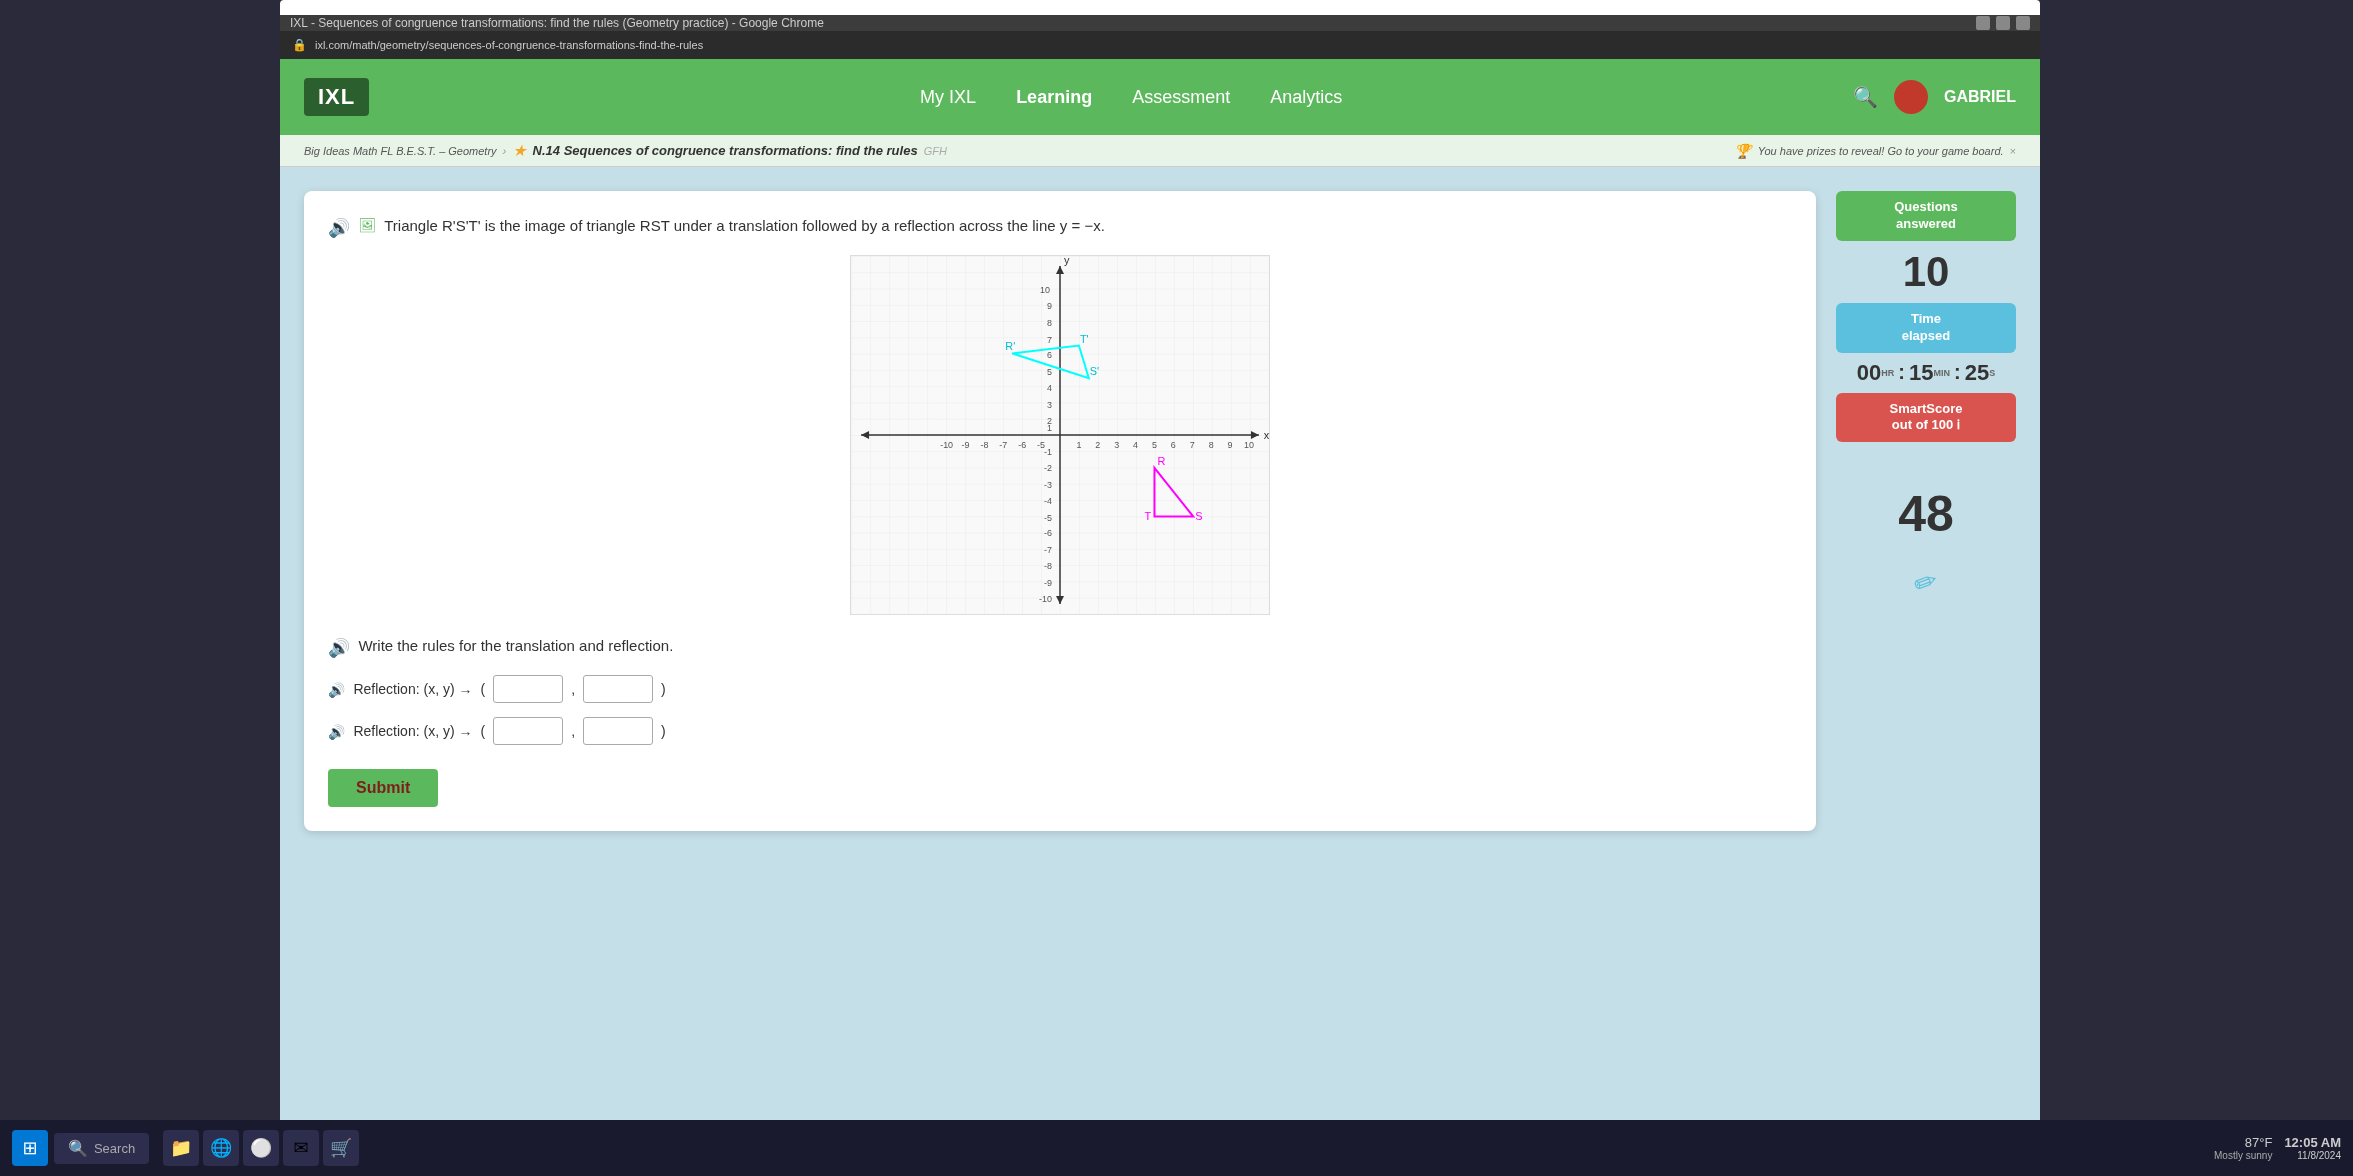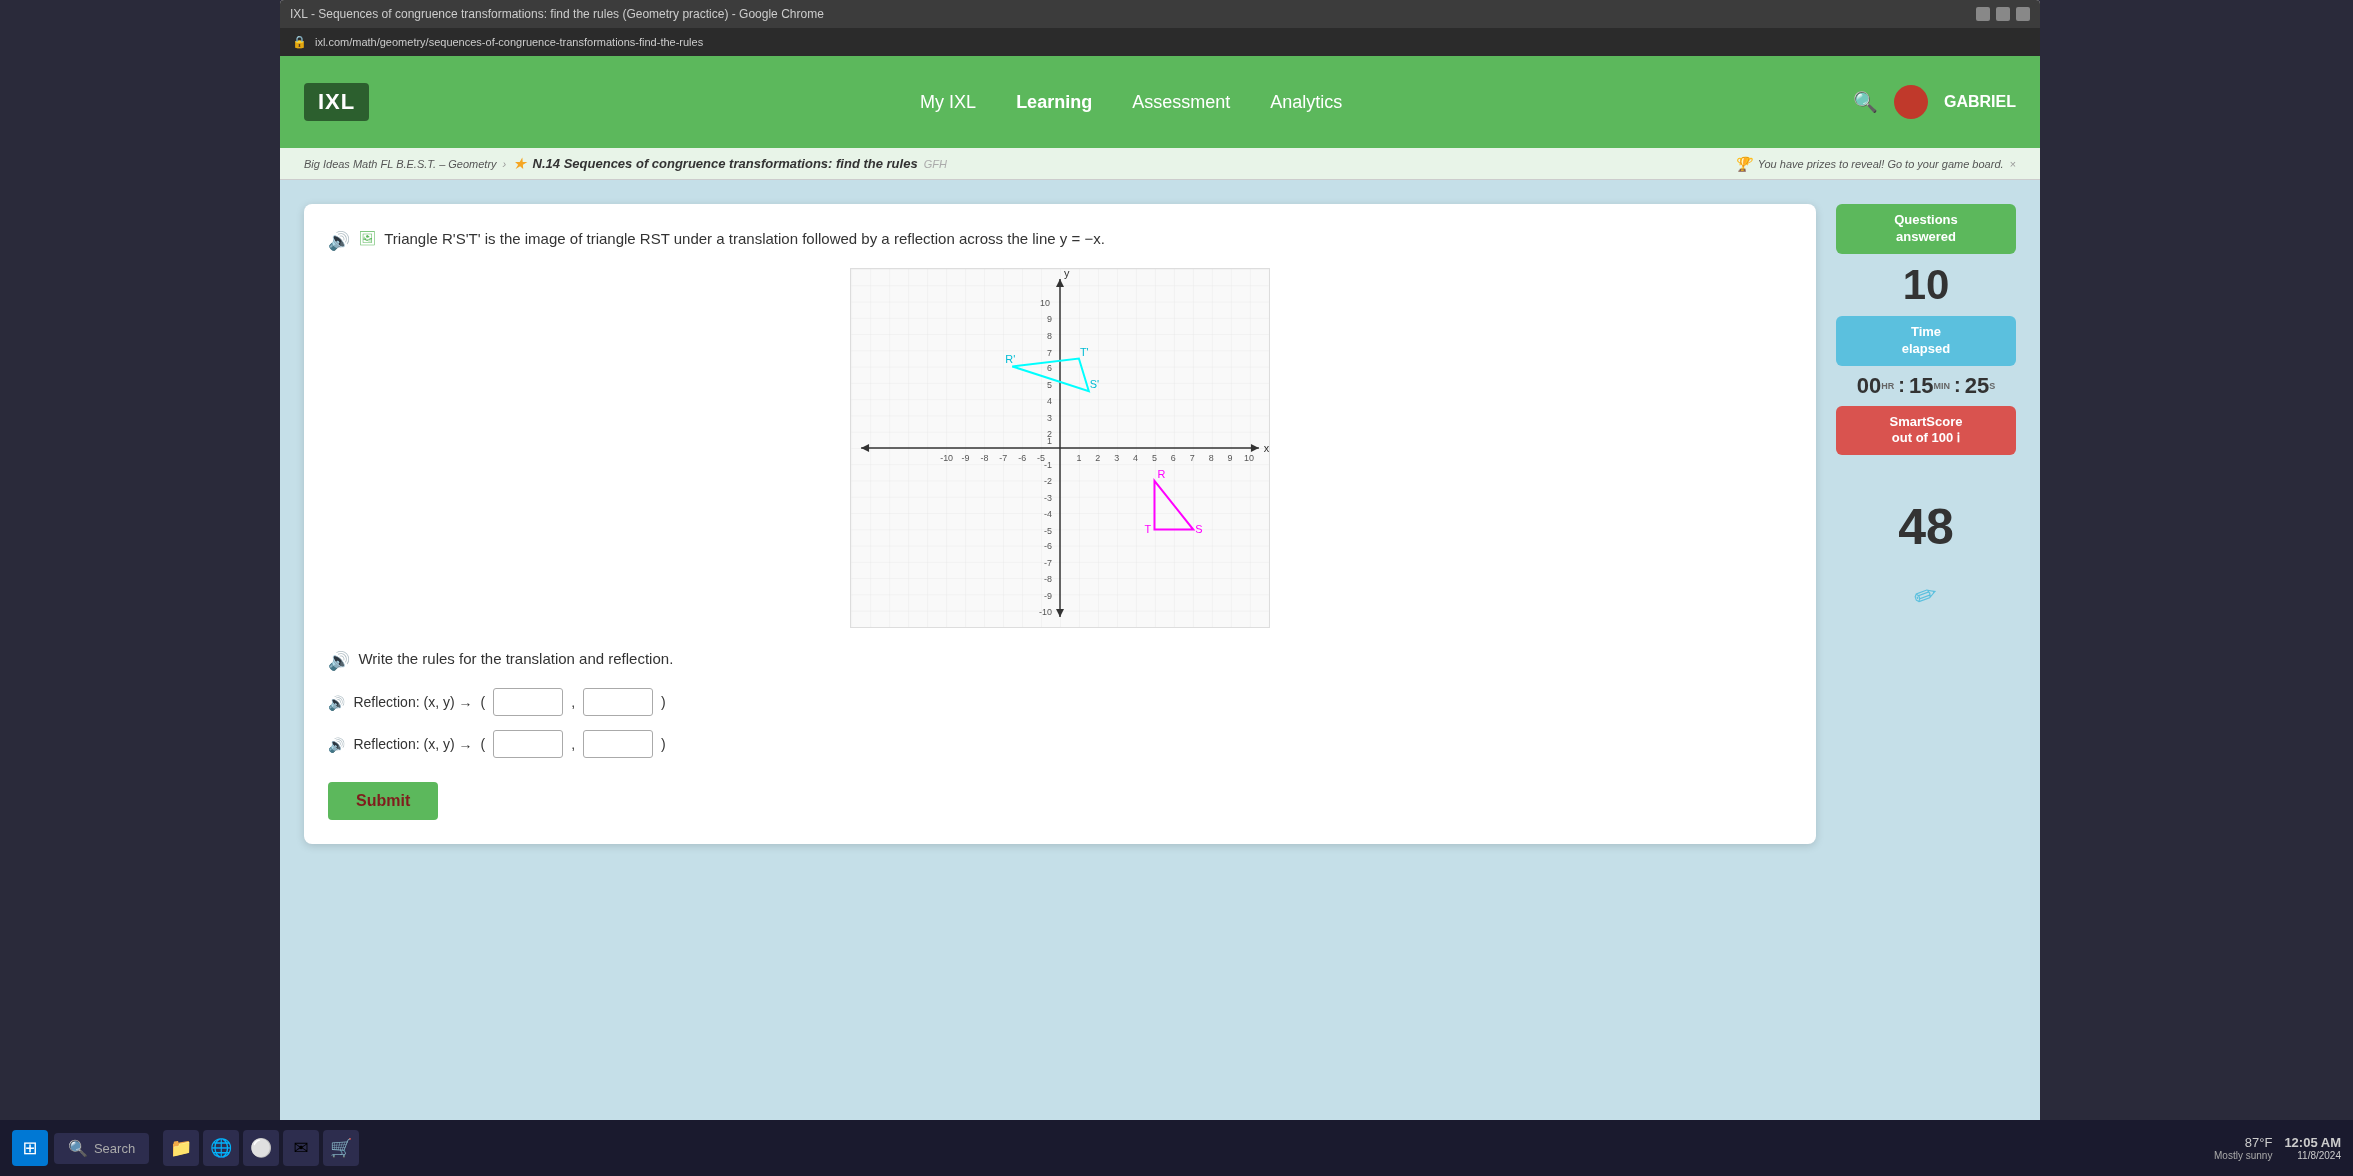--- a/index.html
+++ b/index.html
@@ -28,25 +28,26 @@
       left: 280px;
       width: 1760px;
       height: 1176px;
       background: #fff;
       border-radius: 4px 4px 0 0;
       overflow: hidden;
     }
 
     .browser-titlebar {
       background: #3c3c3c;
-      height: 28px;
+      height: 16px;
       display: flex;
       align-items: center;
       padding: 0 10px;
       justify-content: space-between;
+      margin-top: 15px;
     }
     .browser-titlebar-text {
       color: #ccc;
       font-size: 12px;
     }
     .browser-controls {
       display: flex;
       gap: 6px;
     }
     .browser-btn {
@@ -70,21 +71,21 @@
       font-size: 12px;
     }
     .address-text {
       color: #ccc;
       font-size: 11px;
     }
 
     
     .ixl-nav {
       background: #5cb85c;
-      height: 92px;
+      height: 76px;
       display: flex;
       align-items: center;
       padding: 0 24px;
       gap: 0;
     }
     .ixl-logo {
       background: #2c5f2e;
       color: #fff;
       font-weight: bold;
       font-size: 22px;

